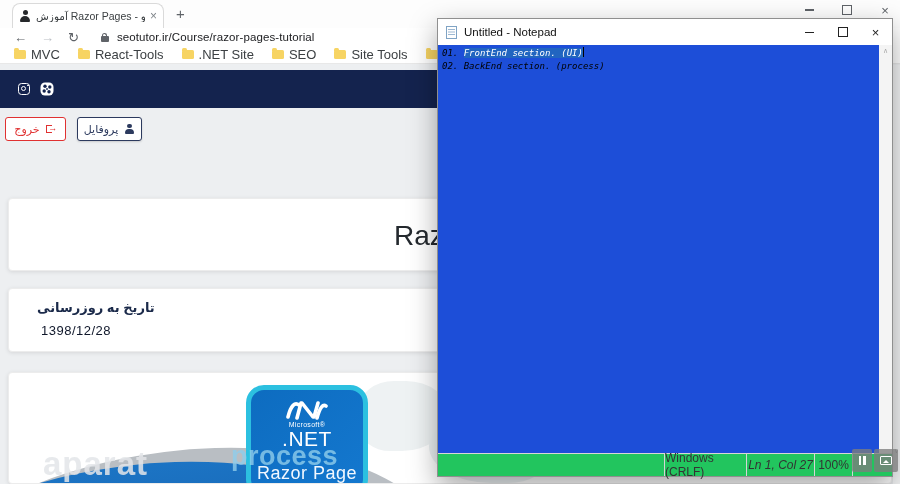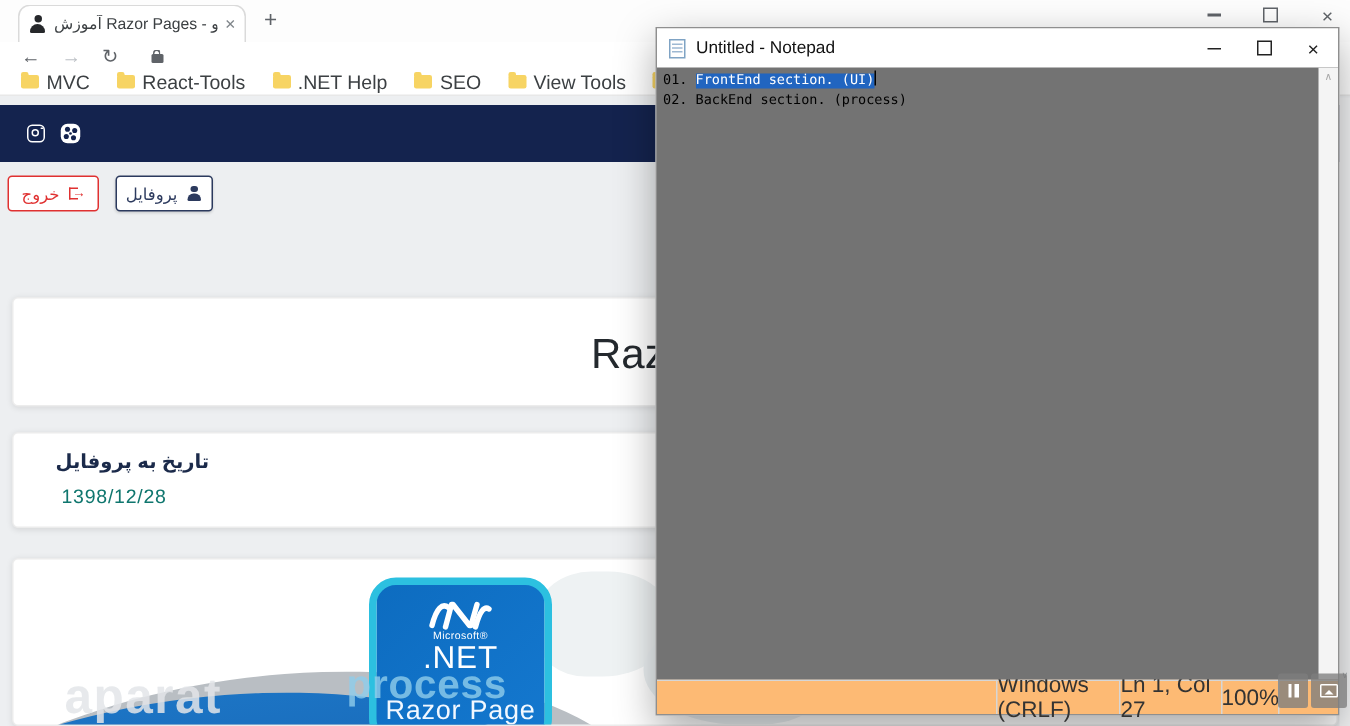--- a/index.html
+++ b/index.html
@@ -49,21 +49,21 @@
   .ico-logout::before{content:"";position:absolute;left:0;top:1px;width:6px;height:8px;border:1.4px solid #e03131;border-right:none;box-sizing:border-box;}
   .ico-logout::after{content:"\2192";position:absolute;left:2.5px;top:-1px;color:#e03131;font-size:9px;font-weight:bold;}
   .ico-person{position:relative;width:11px;height:11px;}
   .ico-person::before{content:"";position:absolute;left:3px;top:0;width:4.5px;height:4.5px;border-radius:50%;background:#2c3a5e;}
   .ico-person::after{content:"";position:absolute;left:1px;top:5.5px;width:9px;height:5px;border-radius:4px 4px 1px 1px;background:#2c3a5e;}
   .card{position:absolute;left:8px;width:884px;background:#fff;border:1px solid #ececec;border-radius:4px;box-shadow:0 1px 4px rgba(0,0,0,.10);box-sizing:border-box;}
   .card-title{top:198px;height:73px;}
   .course-title{position:absolute;left:385px;top:21px;font-size:28px;color:#24292e;white-space:nowrap;}
   .card-date{top:288px;height:64px;}
   .date-label{position:absolute;left:28px;top:11px;font-size:13px;font-weight:bold;color:#1b2a4a;}
-  .date-value{position:absolute;left:32px;top:34px;font-size:13px;color:#0f766e;letter-spacing:.5px;}
+  .date-value{position:absolute;left:32px;top:34px;font-size:13px;color:#0f172a;letter-spacing:.5px;}
   .card-video{top:372px;height:112px;overflow:hidden;}
   .map-blob1{position:absolute;left:350px;top:8px;width:90px;height:70px;background:#eef2f3;border-radius:45% 55% 60% 40%;}
   .map-blob2{position:absolute;left:420px;top:40px;width:120px;height:70px;background:#ecf1f3;border-radius:55% 45% 40% 60%;}
   .swoosh-grey{position:absolute;left:-90px;top:78px;width:520px;height:240px;background:#b9bec3;border-radius:50%;transform:rotate(-7deg);}
   .swoosh-blue{position:absolute;left:-130px;top:92px;width:520px;height:240px;background:linear-gradient(180deg,#1c74c4,#10509c);border-radius:50%;transform:rotate(-7deg);}
   .wm-aparat{position:absolute;left:34px;top:72px;font-size:33px;font-weight:bold;color:#e3e6e9;opacity:.85;letter-spacing:1px;}
   .net-badge{position:absolute;left:237px;top:12px;width:122px;height:112px;border:5px solid #2cc0e0;border-radius:18px;background:linear-gradient(135deg,#0d6cc0,#1478cf);box-sizing:border-box;display:flex;flex-direction:column;align-items:center;padding-top:8px;}
   .net-swoosh{margin-bottom:1px;}
   .ms-brand{font-size:7px;color:#fff;letter-spacing:.3px;}
   .net-word{font-size:21px;color:#fff;letter-spacing:.5px;line-height:1;}
@@ -75,31 +75,31 @@
   .np-titlebar{height:26px;display:flex;align-items:center;background:#fff;flex:0 0 auto;}
   .np-icon{position:relative;width:11px;height:13px;margin:0 7px 0 8px;background:#fefefe;border:1px solid #7fa3c4;box-sizing:border-box;flex:0 0 auto;}
   .np-icon::before{content:"";position:absolute;left:1px;top:2px;width:7px;height:1px;background:#9db8d2;box-shadow:0 2.5px 0 #9db8d2,0 5px 0 #9db8d2;}
   .np-title{font-size:11.5px;color:#111;flex:1 1 auto;white-space:nowrap;}
   .np-controls{display:flex;flex:0 0 auto;height:26px;}
   .np-cbtn{width:33px;height:26px;display:flex;align-items:center;justify-content:center;color:#222;font-size:13px;}
   .np-cbtn .bar{width:9px;height:1px;background:#222;}
   .np-cbtn .sq{width:8px;height:8px;border:1px solid #222;}
   .np-menubar{height:17px;display:flex;align-items:center;padding-left:3px;background:#fff;flex:0 0 auto;font-size:11px;color:#111;}
   .np-menu-item{padding:0 6px;}
-  .np-body{flex:1 1 auto;position:relative;background:#737373;overflow:hidden;}
+  .np-body{flex:1 1 auto;position:relative;background:#1d4ed8;overflow:hidden;font-style:italic;}
   .np-text{font-family:"DejaVu Sans Mono","Liberation Mono",monospace;font-size:9px;line-height:13px;color:#000;padding:2px 0 0 4px;white-space:pre;}
   .np-sel{background:#2165c0;color:#fff;}
   .caret{display:inline-block;width:1px;height:10px;background:#000;vertical-align:-1px;}
   .np-scroll{position:absolute;right:0;top:0;width:13px;height:100%;background:#f4f4f4;}
   .np-scroll .arr{position:absolute;left:0;width:13px;text-align:center;font-size:7px;color:#a8a8a8;}
-  .np-statusbar{height:22px;background:#fdba74;border-top:1px solid #d6d6d6;display:flex;align-items:flex-end;font-size:15px;color:#333;flex:0 0 auto;}
+  .np-statusbar{height:22px;background:#22c55e;border-top:1px solid #d6d6d6;display:flex;align-items:flex-end;font-size:12px;color:#333;flex:0 0 auto;}
   .np-seg{height:100%;display:flex;align-items:center;justify-content:center;border-left:1px solid #d6d6d6;box-sizing:border-box;}
   .np-seg-fill{flex:1 1 auto;border-left:none;}
   .np-seg-crlf{width:82px;}
-  .np-seg-ln{width:68px;}
+  .np-seg-ln{width:68px;font-style:italic;}
   .np-seg-zoom{width:38px;}
   .np-seg-end{width:40px;}
 
   
   .overlay-ctrls{position:absolute;left:852px;top:449px;height:24px;display:flex;gap:2px;z-index:20;}
   .ov-btn{width:20px;height:23px;background:rgba(125,125,125,.78);border-radius:2px;display:flex;align-items:center;justify-content:center;}
   .ov-btn.wide{width:24px;}
   .ic-pause{display:flex;gap:2px;}
   .ic-pause i{display:block;width:2.5px;height:9px;background:#fff;}
   .ic-pip{position:relative;width:12px;height:9px;border:1.2px solid #fff;border-radius:1px;box-sizing:border-box;}
@@ -126,42 +126,43 @@
         </span>
       <span class="wc">×</span>
     </div>
   </div>
 
   <div class="toolbar">
     <span class="nav-ic ic-back">←</span>
     <span class="nav-ic ic-fwd">→</span>
     <span class="nav-ic ic-reload">↻</span>
     <span class="lock"></span>
+    <span class="url">seotutor.ir/Course/razor-pages-tutorial</span>
   </div>
 
   <div class="bookmarks">
     <span class="bm">
         <span class="folder"></span>
         <span class="bm-label">MVC</span>
       </span>
     <span class="bm">
         <span class="folder"></span>
         <span class="bm-label">React-Tools</span>
       </span>
     <span class="bm">
         <span class="folder"></span>
-        <span class="bm-label">.NET Help</span>
+        <span class="bm-label">.NET Site</span>
       </span>
     <span class="bm">
         <span class="folder"></span>
         <span class="bm-label">SEO</span>
       </span>
     <span class="bm">
         <span class="folder"></span>
-        <span class="bm-label">View Tools</span>
+        <span class="bm-label">Site Tools</span>
       </span>
     <span class="bm">
         <span class="folder"></span>
         <span class="bm-label">Angular-Tools</span>
       </span>
     <span class="bm">
         <span class="folder"></span>
         <span class="bm-label">HTML-Tools</span>
       </span>
     <span class="bm">
@@ -194,21 +195,21 @@
       <span class="ico-person"></span>
       <span>پروفایل</span>
     </div>
   </div>
 
   <div class="card card-title">
     <div class="course-title">Razor</div>
   </div>
 
   <div class="card card-date">
-    <div class="date-label" dir="rtl">تاریخ به پروفایل</div>
+    <div class="date-label" dir="rtl">تاریخ به روزرسانی</div>
     <div class="date-value">1398/12/28</div>
   </div>
 
   <div class="card card-video">
     <div class="map-blob1"></div>
     <div class="map-blob2"></div>
     <div class="swoosh-grey"></div>
     <div class="swoosh-blue"></div>
     <div class="wm-aparat">aparat</div>
     <div class="net-badge">

